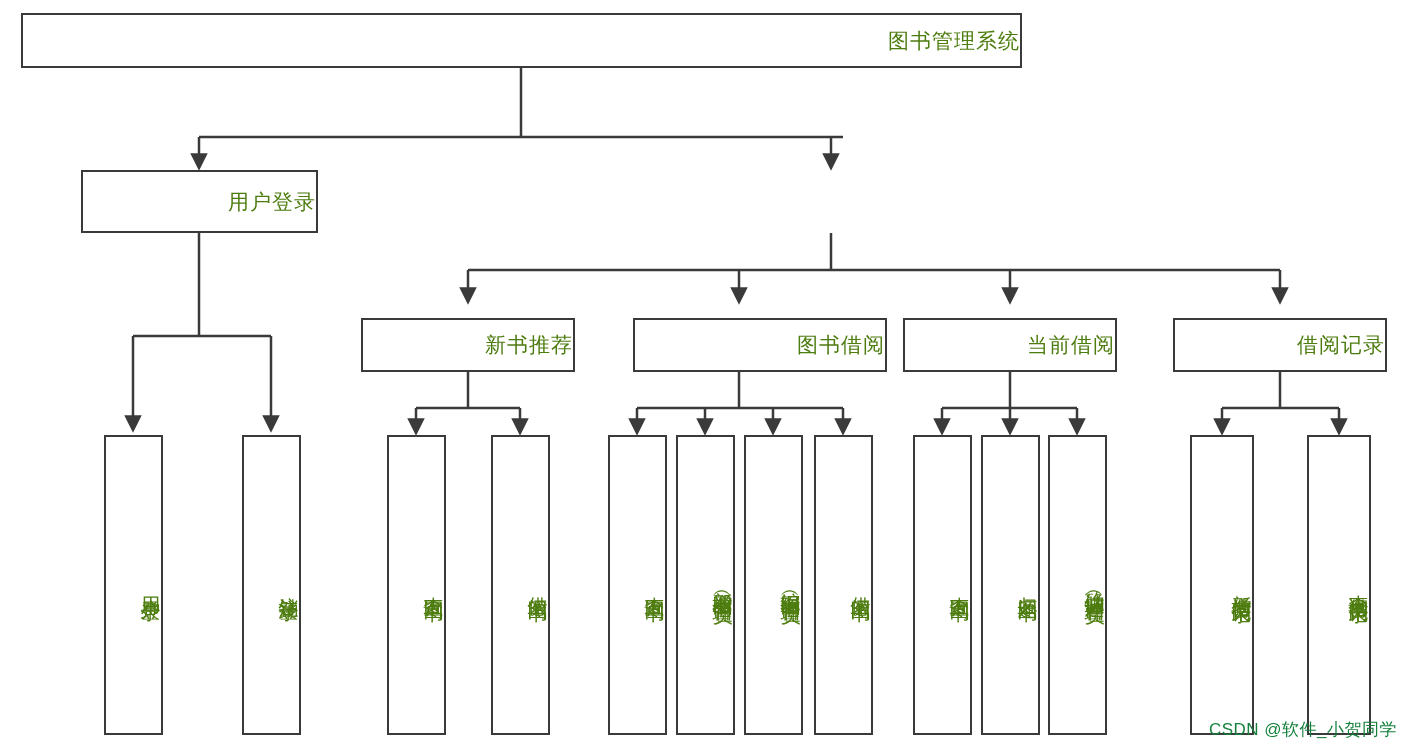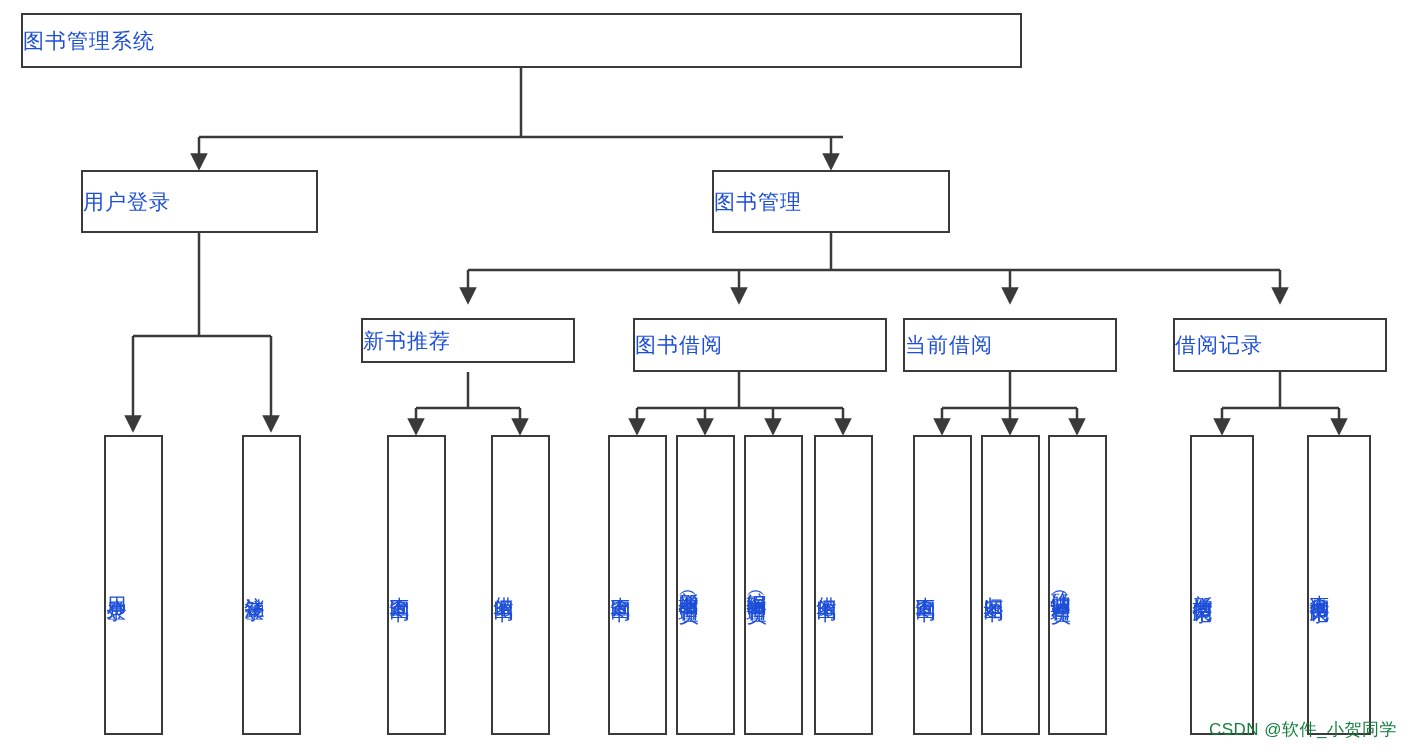--- a/index.html
+++ b/index.html
@@ -23,22 +23,22 @@
     height: 747px;
     pointer-events: none;
   }
   .node {
     position: absolute;
     box-sizing: border-box;
     background: #ffffff;
     border: 2.5px solid #3a3a3a;
     display: flex;
     align-items: center;
-    justify-content: flex-start;
-    color: #1d4ed8;
+    justify-content: flex-end;
+    color: #4d7c0f;
     z-index: 2;
   }
   .node.h {
     font-size: 21px;
     letter-spacing: 1px;
   }
   .node.v {
     font-size: 20px;
     letter-spacing: 2px;
   }
@@ -119,25 +119,22 @@
     </g>
   </svg>
 
   <div class="node h" style="left:21px; top:13px; width:1001px; height:55px;">
     <span class="htext">图书管理系统</span>
   </div>
 
   <div class="node h" style="left:81px; top:170px; width:237px; height:63px;">
     <span class="htext">用户登录</span>
   </div>
-  <div class="node h" style="left:712px; top:170px; width:238px; height:63px;">
-    <span class="htext">图书管理</span>
-  </div>
 
-  <div class="node h" style="left:361px; top:318px; width:214px; height:45px;">
+  <div class="node h" style="left:361px; top:318px; width:214px; height:54px;">
     <span class="htext">新书推荐</span>
   </div>
   <div class="node h" style="left:633px; top:318px; width:254px; height:54px;">
     <span class="htext">图书借阅</span>
   </div>
   <div class="node h" style="left:1173px; top:318px; width:214px; height:54px;">
     <span class="htext">借阅记录</span>
   </div>
   <div class="node h" style="left:903px; top:318px; width:214px; height:54px;">
     <span class="htext">当前借阅</span>

